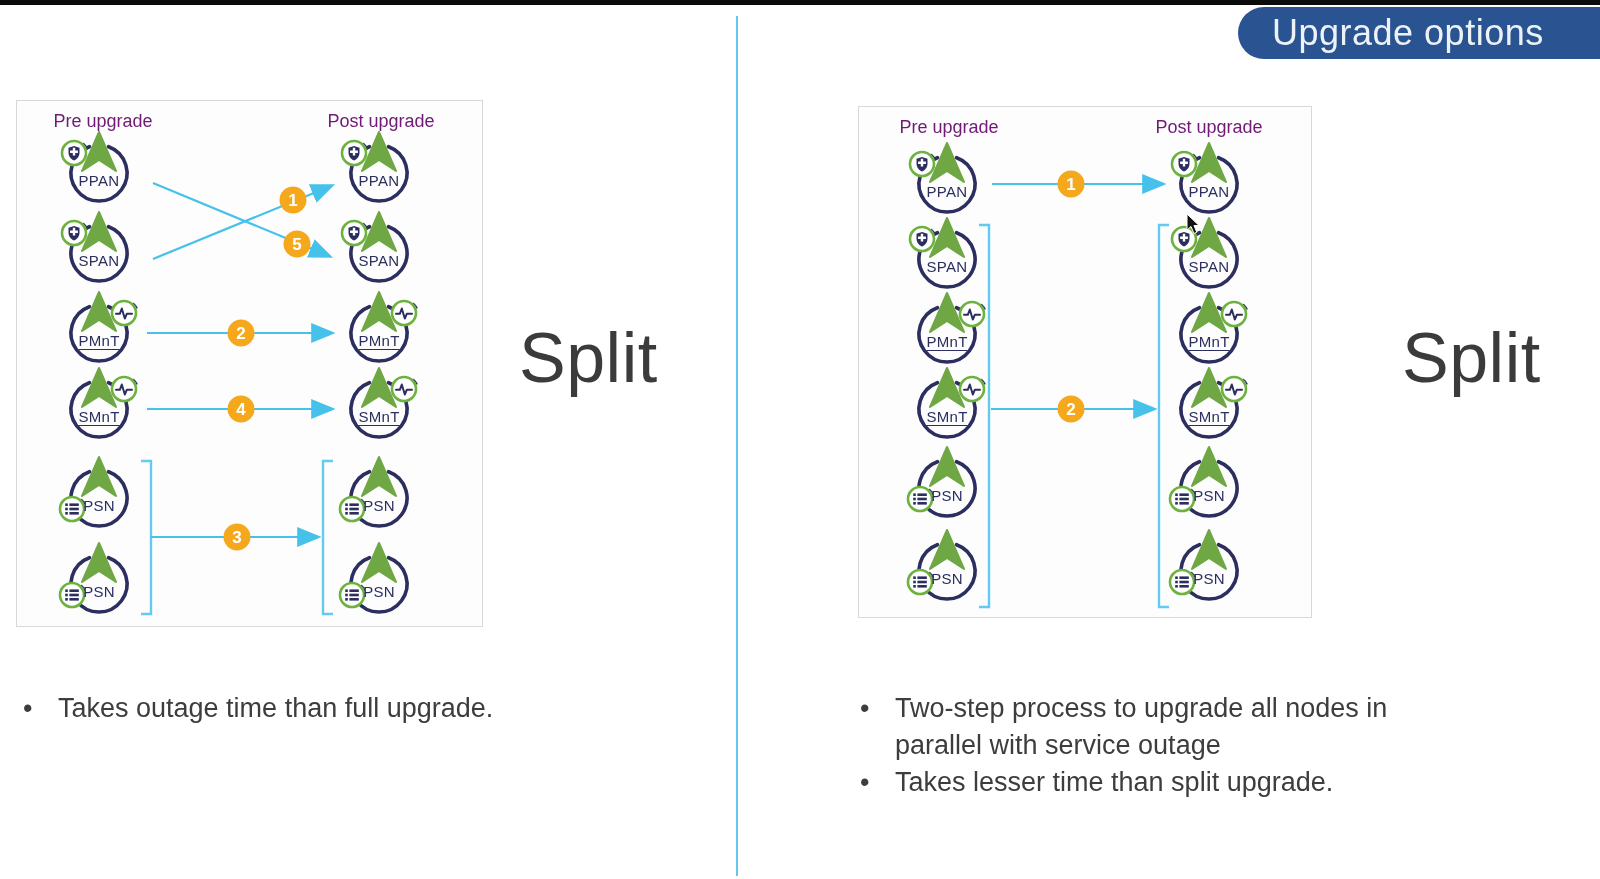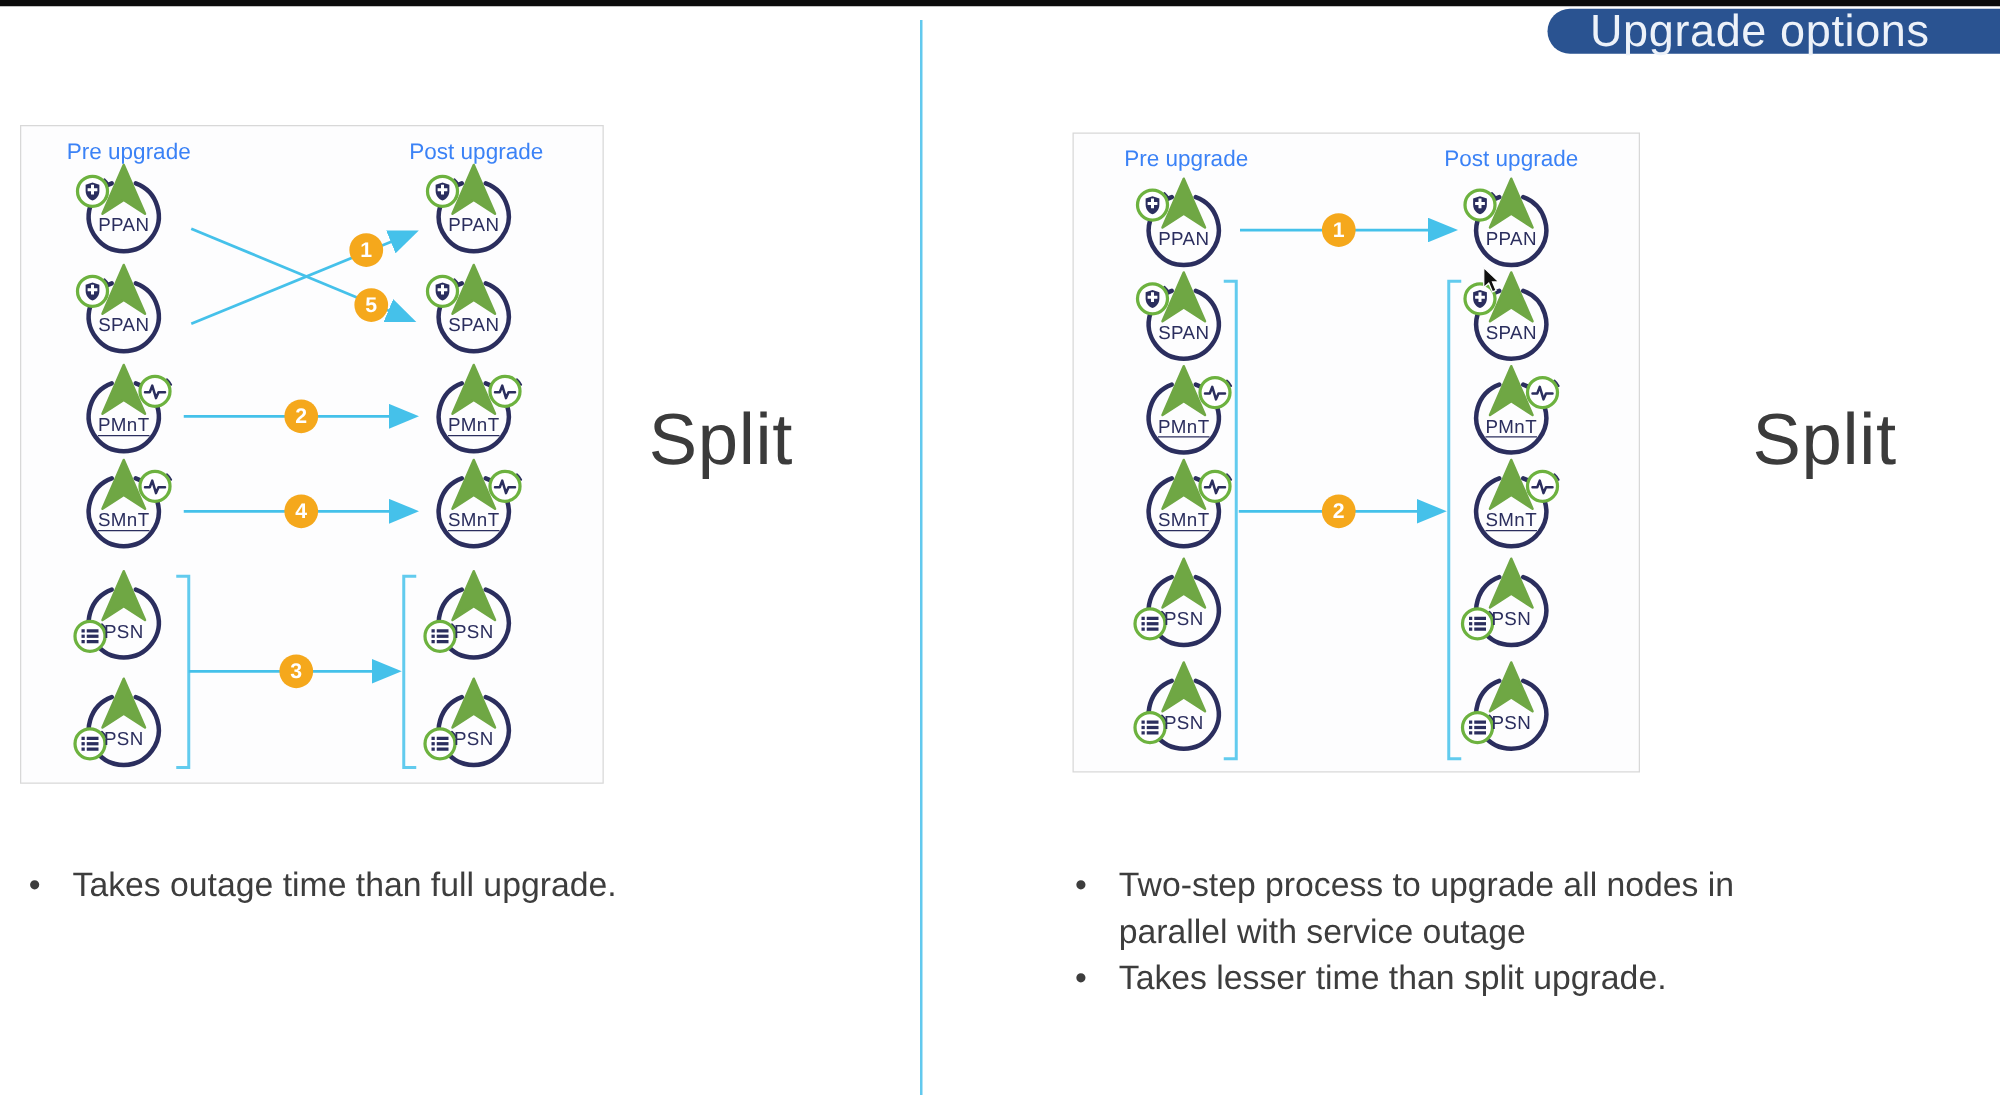--- a/index.html
+++ b/index.html
@@ -1,42 +1,42 @@
 <!DOCTYPE html>
 <html><head>
 <meta charset="utf-8">
 <style>
   html,body{margin:0;padding:0;background:#fff;}
   .stage{position:relative;width:1600px;height:879px;background:#ffffff;overflow:hidden;
          font-family:"Liberation Sans",sans-serif;color:#3d3d3d;}
   .topbar{position:absolute;left:0;top:0;width:1600px;height:5px;background:#0b0b0b;}
-  .banner{position:absolute;left:1238px;top:7px;width:362px;height:36px;background:#2a5391;
+  .banner{position:absolute;left:1238px;top:7px;width:362px;height:52px;background:#2a5391;
           border-radius:26px 0 0 26px;display:flex;align-items:center;}
   .banner span{color:#edf2f9;font-size:36px;padding-left:34px;letter-spacing:.5px;white-space:nowrap;}
   .divider{position:absolute;left:736px;top:16px;width:2px;height:860px;background:#62c9ee;}
 
   .panel{position:absolute;background:#fdfdfe;border:1px solid #d8d8d8;}
   #panel-split{left:16px;top:100px;width:465px;height:525px;}
   #panel-full{left:858px;top:106px;width:452px;height:510px;}
-  .colhead{position:absolute;top:10px;transform:translateX(-50%);font-size:18px;color:#3b82f6;white-space:nowrap;}
+  .colhead{position:absolute;top:10px;transform:translateX(-50%);font-size:18px;color:#701a75;white-space:nowrap;}
   .wires{position:absolute;left:0;top:0;pointer-events:none;}
   .wires line{stroke:#45c1ea;stroke-width:2.2;}
   .wires .bracket{stroke:#62cbee;stroke-width:2.4;fill:none;}
 
   .node{position:absolute;width:80px;height:76px;}
   .node svg{overflow:visible;display:block;}
   .node .lbl{position:absolute;left:0;top:43px;width:80px;text-align:center;
              font-size:15px;color:#2b2e5e;letter-spacing:.3px;}
   .squiggle{text-decoration-line:underline;text-decoration-style:wavy;
             text-decoration-color:#e0402f;text-decoration-thickness:1px;text-underline-offset:3px;text-decoration:underline;}
 
   .step{position:absolute;width:27px;height:27px;border-radius:50%;background:#f5a81c;
         color:#fff;font-size:17px;font-weight:bold;display:flex;align-items:center;
         justify-content:center;transform:translate(-50%,-50%);}
-  .big-title{position:absolute;font-size:58px;color:#3b3b3b;letter-spacing:.5px;}
+  .big-title{position:absolute;font-size:70px;color:#3b3b3b;letter-spacing:.5px;}
 
   .bullets{position:absolute;list-style:none;margin:0;padding:0;font-size:27px;line-height:37px;color:#3d3d3d;}
   .bullets li{position:relative;padding-left:40px;}
   .bullets li + li{margin-top:0;}
   .bullets li::before{content:"\2022";position:absolute;left:5px;top:0;}
   .cursor{position:absolute;left:1186px;top:214px;}
 </style>
 </head>
 <body>
 

